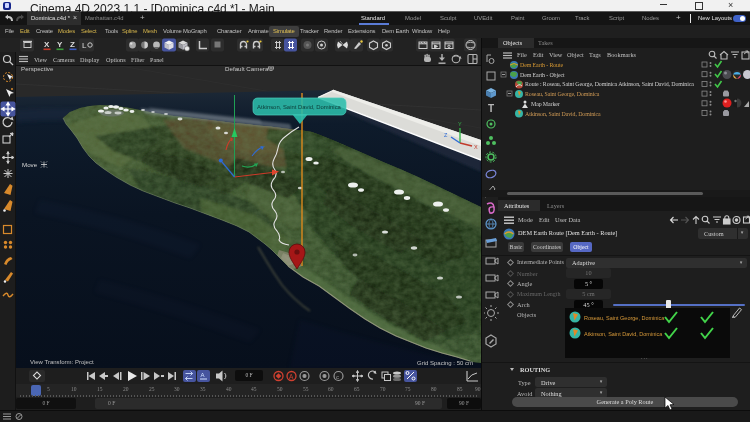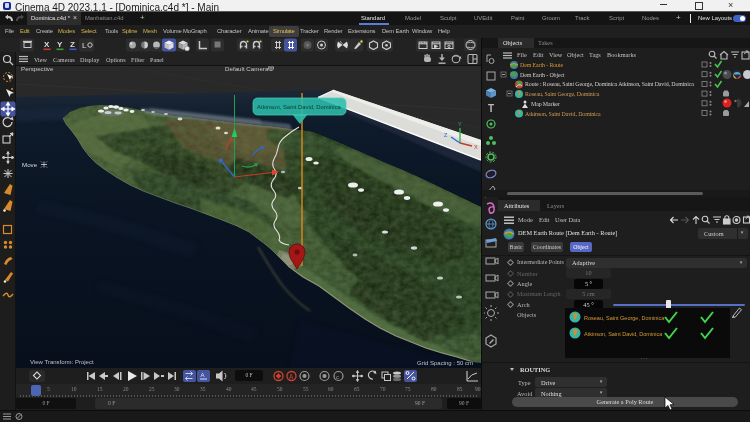--- a/index.html
+++ b/index.html
@@ -12,21 +12,21 @@
   #menus .t{letter-spacing:-0.15px;}
   #tree .t{letter-spacing:-0.1px;}
 </style>
 </head>
 <body>
 <div id="app">
 
   <div class="abs" style="left:0;top:0;width:750px;height:12px;background:#f1f1f1;border-bottom:1px solid #5a5a5a;box-sizing:border-box;"></div>
   <div class="t" style="left:3px;top:2px;width:8px;height:8px;background:#16268c;border-radius:2px;"></div>
   <div class="t" style="left:5px;top:3px;width:4px;height:5px;background:#cfd6ff;border-radius:1px;"></div>
-  <div class="t" style="left:15px;top:2px;font-size:10px;color:#1a1a1a;">Cinema 4D 2023.1.1 - [Dominica.c4d *] - Main</div>
+  <div class="t" style="left:30px;top:2px;font-size:12px;color:#1a1a1a;">Cinema 4D 2023.1.1 - [Dominica.c4d *] - Main</div>
   <div class="t" style="left:660px;top:4px;width:7px;height:1px;background:#333;"></div>
   <div class="t" style="left:695px;top:2px;width:6px;height:6px;border:1px solid #333;"></div>
   <div class="t" style="left:728px;top:0px;font-size:9px;color:#333;">×</div>
 
   <div class="abs" style="left:0;top:12px;width:750px;height:13px;background:#141414;"></div>
   <svg class="abs" style="left:4px;top:14px;" width="32" height="10">
     <path d="M3,7 Q3,2 8,2 L8,0.5 L11,3 L8,5.5 L8,4 Q5,4 5,7 Z" fill="#c8c8c8" transform="scale(-1,1) translate(-12,0)"></path>
     <path d="M12,7 Q12,2 17,2 L17,0.5 L20,3 L17,5.5 L17,4 Q14,4 14,7 Z" fill="#4a4a4a"></path>
   </svg>
   <div class="abs" style="left:27px;top:12px;width:54px;height:13px;background:#2d2d2d;"></div>

